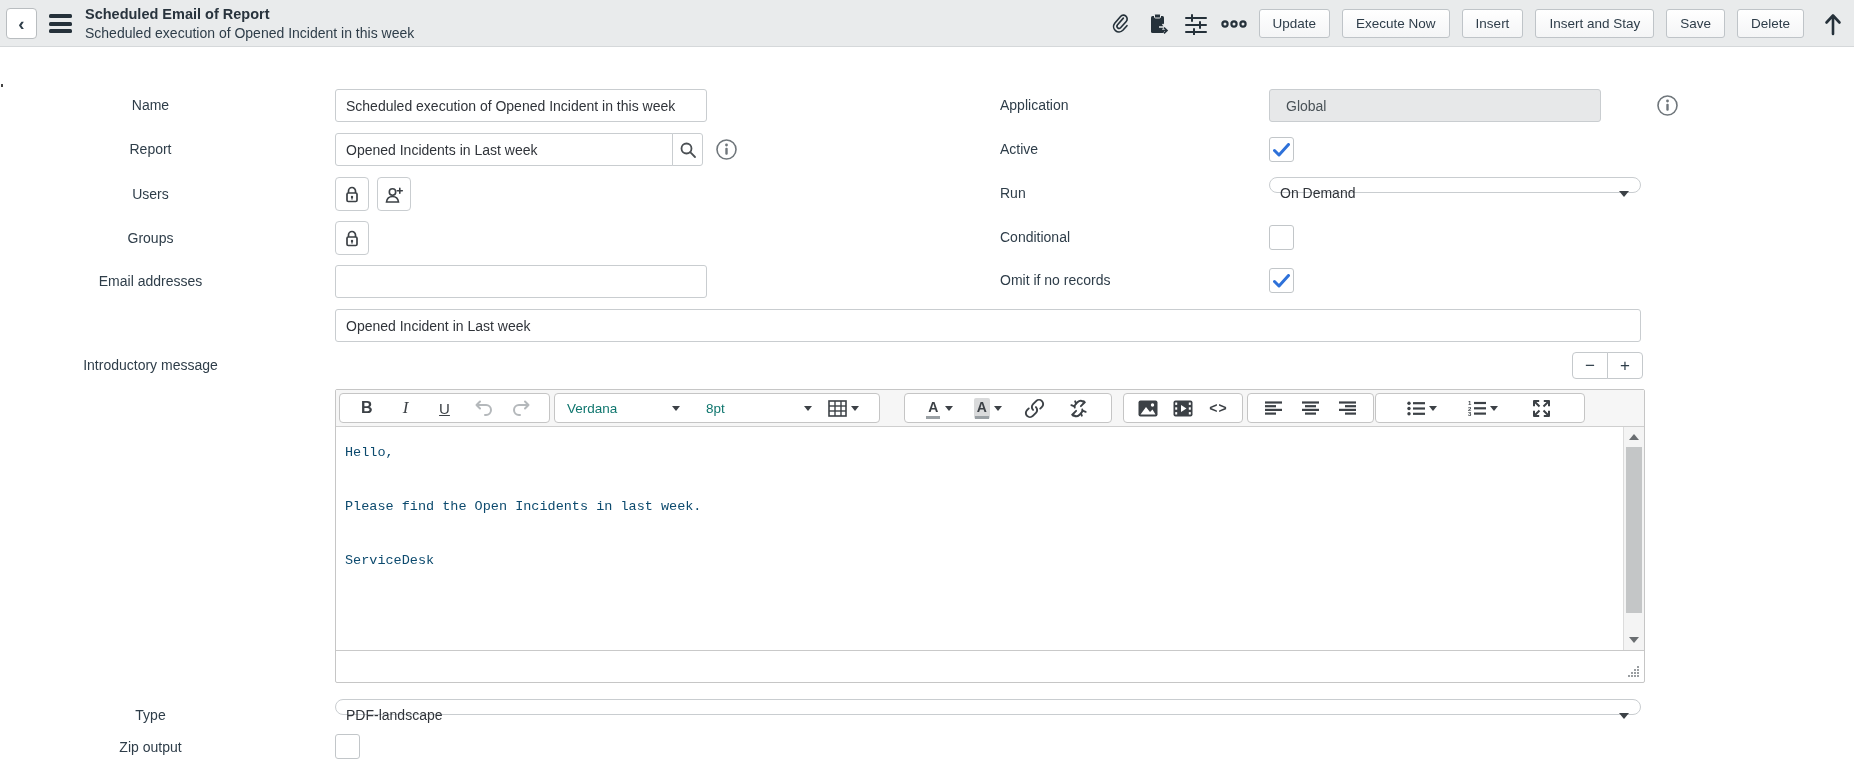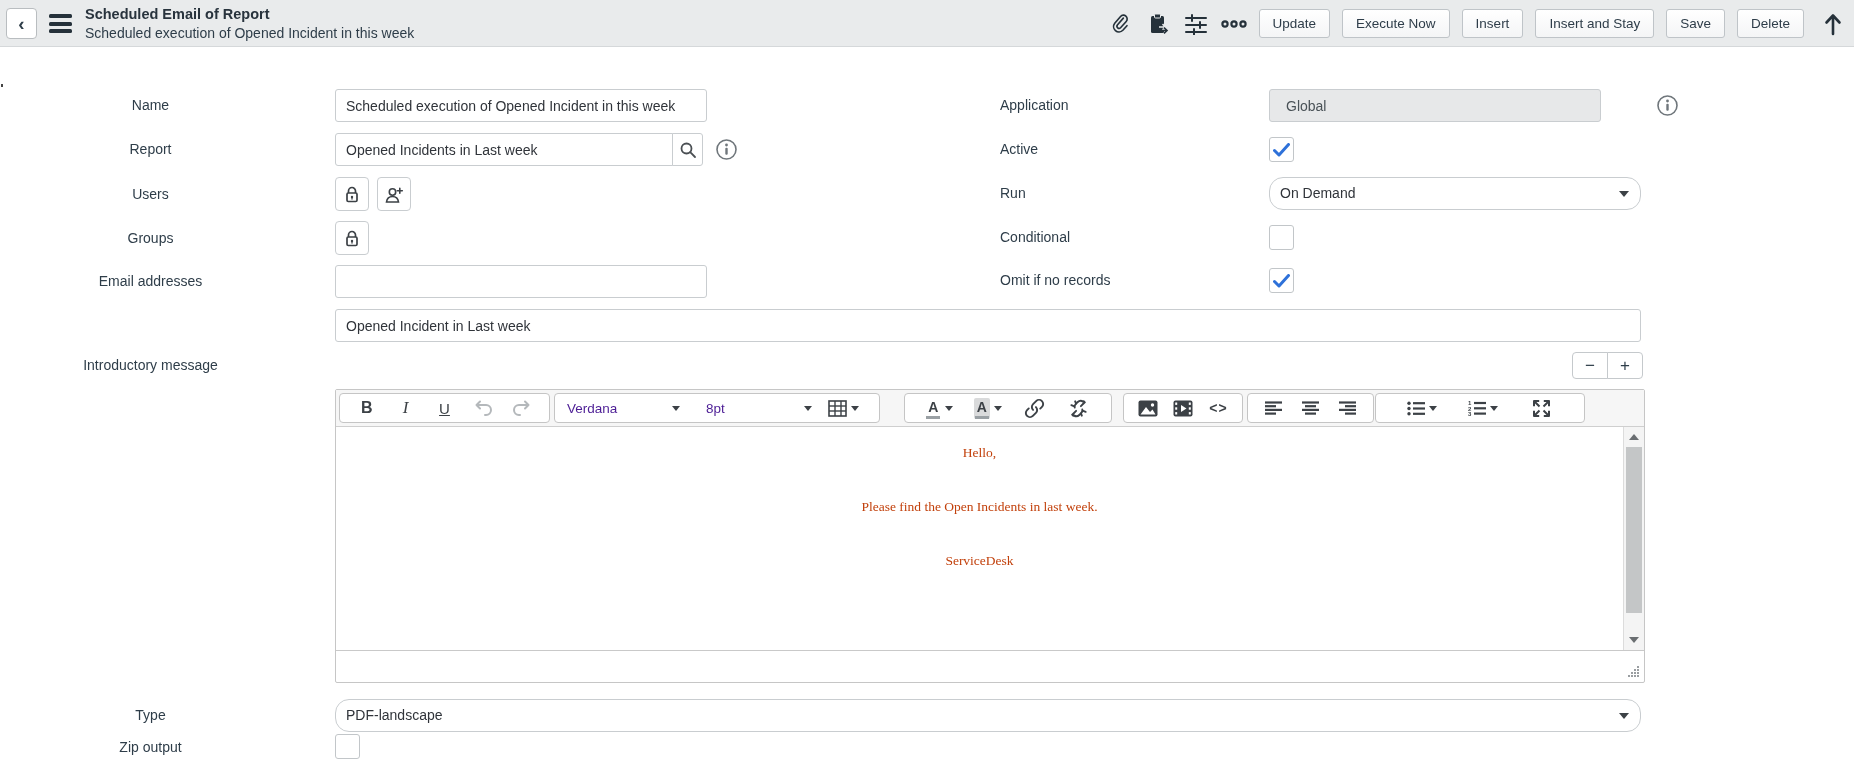--- a/index.html
+++ b/index.html
@@ -27,21 +27,21 @@
   
   .main { position:absolute; left:0; top:48px; width:1854px; height:736px; background:#fff; }
   .lbl { position:absolute; left:0; width:301px; text-align:center; font-size:14px;
     color:#2e3d49; line-height:33px; white-space:nowrap; }
   .lbl-r { position:absolute; left:1000px; width:237px; text-align:left; font-size:14px;
     color:#2e3d49; line-height:33px; white-space:nowrap; }
   .inp { position:absolute; height:33px; border:1px solid #c9cdd0; border-radius:3px;
     font-family:"Liberation Sans", sans-serif; font-size:14px; padding:0 10px;
     color:#30343a; background:#fff; }
   .inp[readonly] { background:#e7e8e9; color:#4a5257; }
-  .sel { position:absolute; height:33px; border:1px solid #c9cdd0; border-radius:14px;
+  .sel { position:absolute; height:16px; border:1px solid #c9cdd0; border-radius:14px;
     background:#fff; font-size:14px; color:#30343a; line-height:31px; padding:0 30px 8px 10px; cursor:pointer; }
   .sel::after { content:""; position:absolute; right:11px; top:13px; width:0; height:0;
     border-left:5px solid transparent; border-right:5px solid transparent; border-top:6px solid #3c4146; }
   .icon-btn { position:absolute; width:34px; height:34px; background:#fff;
     border:1px solid #c9cdd0; border-radius:4px; display:flex; align-items:center;
     justify-content:center; cursor:pointer; }
   .chk { position:absolute; width:25px; height:25px; background:#fff;
     border:1px solid #c2c6c9; border-radius:3px; display:flex; align-items:center;
     justify-content:center; cursor:pointer; }
   .ref-icon { position:absolute; width:23px; height:23px; cursor:pointer; }
@@ -59,28 +59,28 @@
   .tbtn { display:flex; align-items:center; justify-content:center; min-width:24px; height:26px;
     cursor:pointer; color:#3c4146; }
   .tb-b { font-weight:bold; font-size:16px; }
   .tb-i { font-family:"Liberation Serif", serif; font-style:italic; font-size:17px; }
   .tb-u { font-size:15px; text-decoration:underline; }
   .tb-dis { color:#b4b8bb; }
   .tb-code { font-weight:bold; font-size:14px; letter-spacing:1px; }
   .caret { width:0; height:0; border-left:4px solid transparent; border-right:4px solid transparent;
     border-top:5px solid #3c4146; margin-left:4px; }
   .tsel { display:flex; align-items:center; justify-content:space-between; height:14px;
-    padding:0 6px; cursor:pointer; font-size:13.5px; color:#4c1d95; }
+    padding:0 6px; cursor:pointer; font-size:13.5px; color:#0f766e; }
   .fontA { position:relative; font-weight:bold; font-size:14px; color:#3c4146; padding:1px 3px 4px 3px; }
   .fontA::after { content:""; position:absolute; left:1px; right:1px; bottom:0; height:3px; background:#9aa0a4; }
   .fontA.bg { background:#d9dadb; border-radius:2px; }
   .ed-content { position:relative; height:223px; background:#fff; overflow:hidden; }
   .ed-text { padding:12px 30px 0 9px; }
-  .ed-line { font-family:Liberation Serif, serif; font-size:13.5px; color:#c2410c;
-    line-height:27px; min-height:27px; white-space:pre-wrap;text-align:center; }
+  .ed-line { font-family:Liberation Mono, monospace; font-size:13.5px; color:#0c4a6e;
+    line-height:27px; min-height:27px; white-space:pre-wrap; }
   .ed-scroll { position:absolute; top:0; right:0; width:21px; height:223px;
     background:#f4f4f4; border-left:1px solid #dcdcdc; }
   .sc-arrow { position:absolute; left:0; width:20px; height:18px; display:flex;
     align-items:center; justify-content:center; cursor:pointer; }
   .sc-arrow.up { top:1px; } .sc-arrow.down { bottom:1px; }
   .tri-up { width:0; height:0; border-left:5px solid transparent; border-right:5px solid transparent; border-bottom:6px solid #6a6e71; }
   .tri-dn { width:0; height:0; border-left:5px solid transparent; border-right:5px solid transparent; border-top:6px solid #6a6e71; }
   .sc-thumb { position:absolute; left:2px; top:20px; width:16px; height:166px; background:#c4c6c7; cursor:grab; }
   .ed-status { position:relative; height:31px; background:#fff; border-top:1px solid #c9c9c9; }
   .resize-grip { position:absolute; right:4px; bottom:3px; cursor:nwse-resize; }

